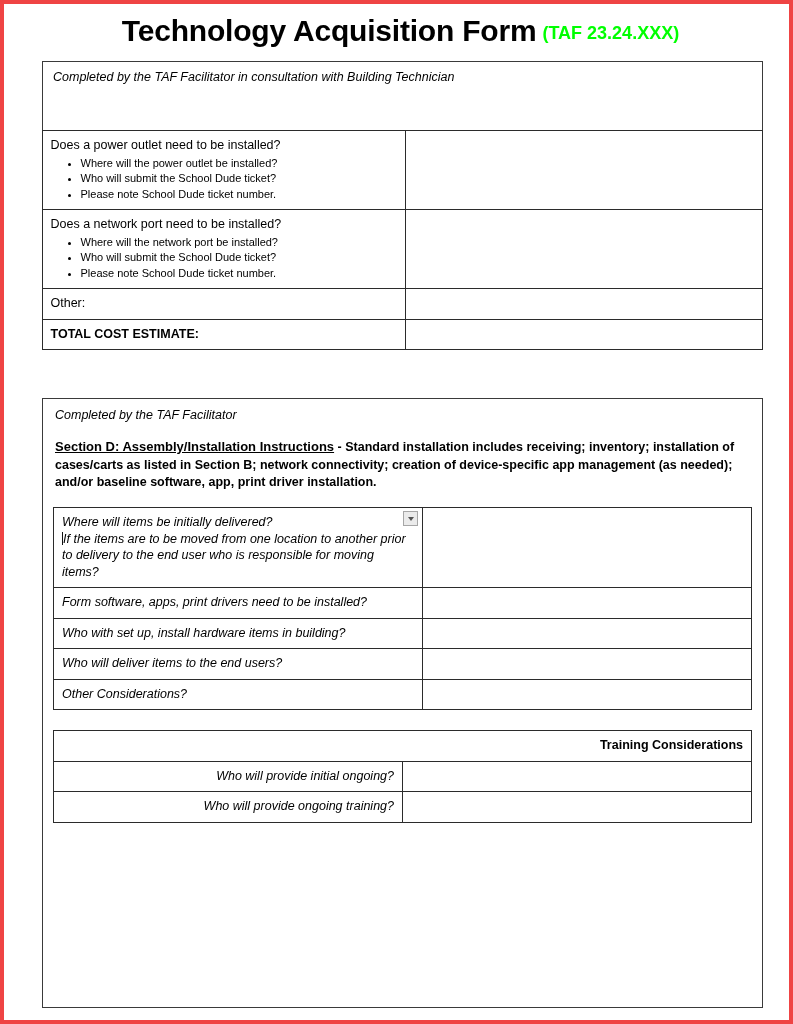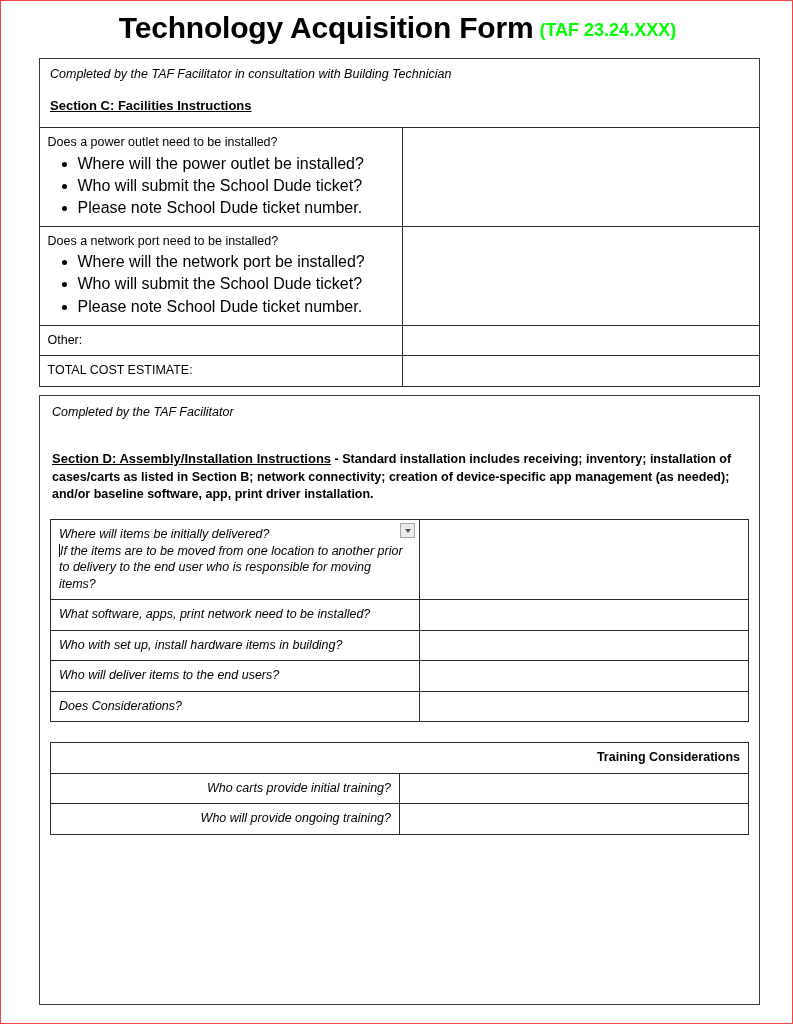--- a/index.html
+++ b/index.html
@@ -10,21 +10,21 @@
   }
   body {
     font-family: "Liberation Sans", sans-serif;
     color: #000000;
   }
   #page {
     position: relative;
     width: 793px;
     height: 1024px;
     background: #ffffff;
-    border: 1px solid #ef4444;
+    border: 4px solid #ef4444;
     box-sizing: border-box;
     overflow: hidden;
   }
 
   
   .title-row {
     position: absolute;
     left: 0;
     top: 10px;
     width: 793px;
@@ -80,35 +80,35 @@
     vertical-align: top;
     padding: 6px 8px 7px 8px;
     font-size: 12.5px;
     line-height: 1.32;
     background: #ffffff;
   }
   td.fill {
     background: #fdeac7;
   }
   td.bold {
-    font-weight: normal;
+    font-weight: bold;
     font-size: 13px;
   }
   td.hdr {
     font-weight: bold;
     font-size: 12.5px;
   }
   ul.bullets {
     margin: 2px 0 0 0;
     padding-left: 30px;
     list-style: disc;
   }
   ul.bullets li {
     margin: 0 0 1px 0;
-    font-size: 16px;
+    font-size: 11px;
     line-height: 1.32;
   }
 
   
   #sectionC {
     left: 38px;
     top: 57px;
     width: 721px;
     height: 268px;
   }
@@ -127,21 +127,21 @@
   
   #sectionD {
     left: 38px;
     top: 394px;
     width: 721px;
     height: 610px;
   }
   #sectionD .pad {
     padding: 9px 12px 0 12px;
   }
-  #sectionD .sec-head { margin-top: 29px; }
+  #sectionD .sec-head { margin-top: 14px; }
 
   .inner-wrap {
     margin: 16px 10px 0 10px;
   }
   .inner-wrap.second { margin-top: 20px; text-align: right; }
   .inner-wrap table.grid td.q2 { width: 352px; font-style: italic; }
 
   
   .dd-cell { position: relative; }
   .dropdown-btn {
@@ -189,23 +189,20 @@
 
 <div id="page">
 
   <div class="title-row">
     <span class="title-main">Technology Acquisition Form</span><span class="title-code">(TAF 23.24.XXX)</span>
   </div>
 
   <div class="outer-box" id="sectionC">
     <div class="pad">
       <div class="note-italic">Completed by the TAF Facilitator in consultation with Building Technician</div>
-      <div class="sec-head">
-        <u>Section C: Facilities Instructions</u>
-      </div>
     </div>
 
     <table class="grid" id="tableC">
       <tbody>
         <tr>
           <td class="q">
             <div>Does a power outlet need to be installed?</div>
             <ul class="bullets">
               <li>Where will the power outlet be installed?</li>
               <li>Who will submit the School Dude ticket?</li>
@@ -252,47 +249,47 @@
             <td class="q2 dd-cell">
               <div>Where will items be initially delivered?</div>
               <div><span class="caret"></span><span>If the items are to be moved from one location to another prior to delivery to the end user who is responsible for moving items?</span></div>
               <div class="dropdown-btn">
                 <span class="arrow"></span>
               </div>
             </td>
             <td class="fill"></td>
           </tr>
           <tr>
-            <td class="q2">What software, apps, print network need to be installed?</td>
+            <td class="q2">Form software, apps, print drivers need to be installed?</td>
             <td class="fill"></td>
           </tr>
           <tr>
             <td class="q2">Who with set up, install hardware items in building?</td>
             <td class="fill"></td>
           </tr>
           <tr>
             <td class="q2">Who will deliver items to the end users?</td>
             <td class="fill"></td>
           </tr>
           <tr>
-            <td class="q2">Does Considerations?</td>
+            <td class="q2">Other Considerations?</td>
             <td class="fill"></td>
           </tr>
         </tbody>
       </table>
     </div>
 
     <div class="inner-wrap second">
       <table class="grid">
         <tbody>
           <tr>
             <td class="hdr" colspan="2">Training Considerations</td>
           </tr>
           <tr>
-            <td class="q2">Who carts provide initial training?</td>
+            <td class="q2">Who will provide initial ongoing?</td>
             <td class="fill"></td>
           </tr>
           <tr>
             <td class="q2">Who will provide ongoing training?</td>
             <td class="fill"></td>
           </tr>
         </tbody>
       </table>
     </div>
   </div>

